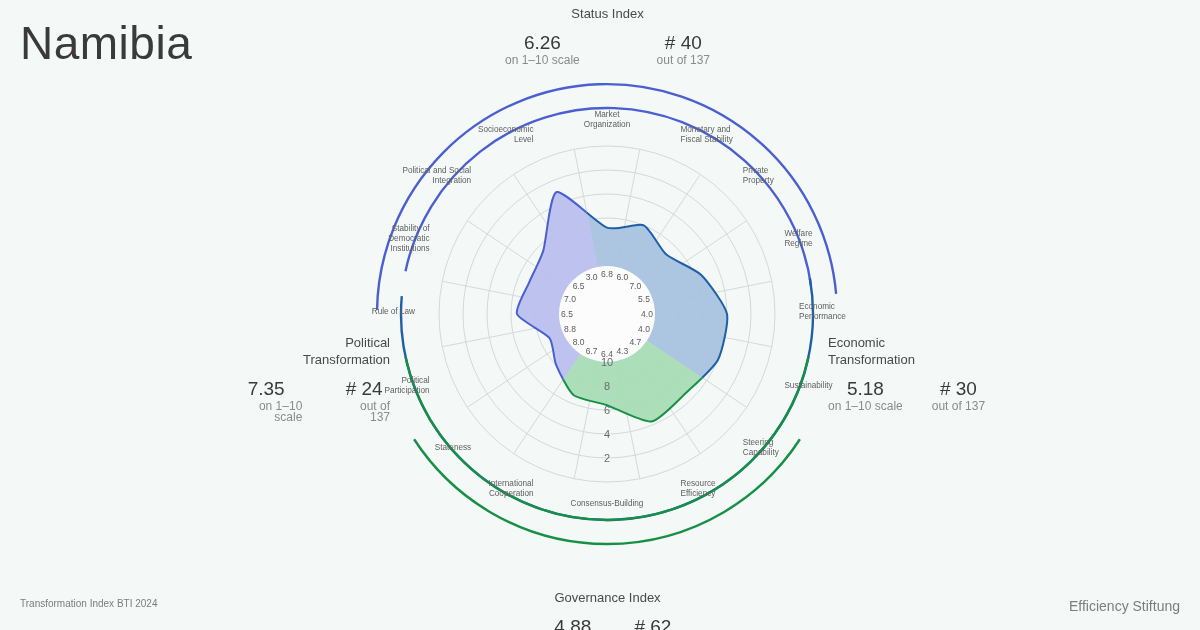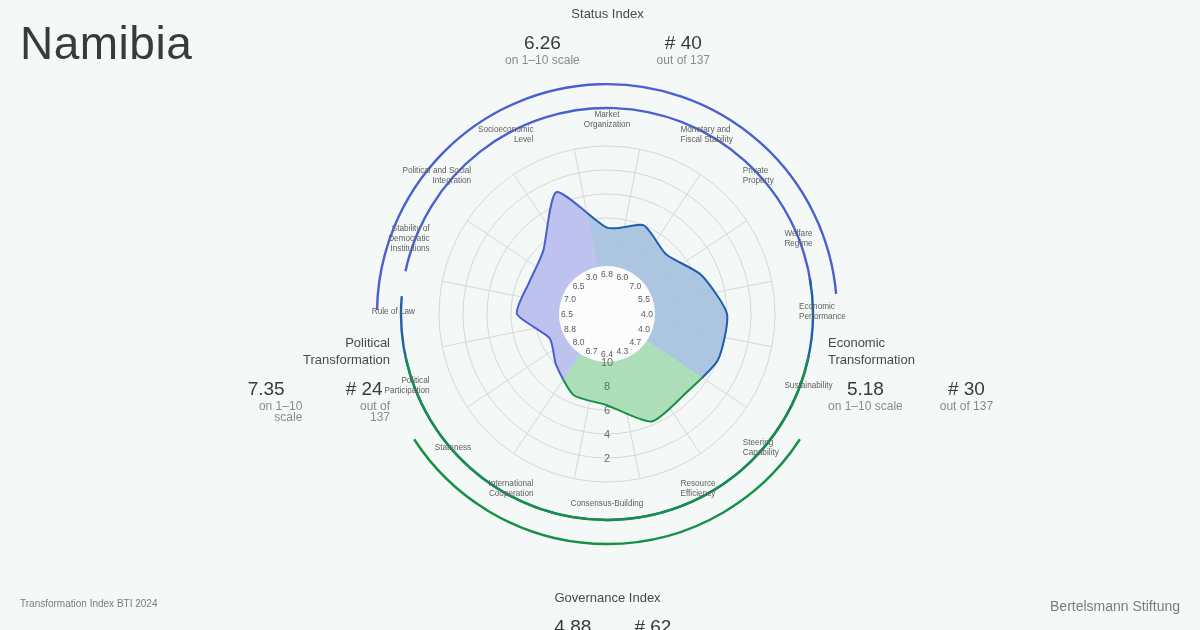--- a/index.html
+++ b/index.html
@@ -57,21 +57,21 @@
   #governance-index .idx-row { justify-content: center; gap: 16px; margin-top: 10px; }
   #governance-index .idx-col { align-items: center; }
 
   
   #political-index { left: 230px; top: 334px; width: 160px; text-align: right; }
   #political-index .idx-row { justify-content: flex-end; gap: 36px; margin-top: 10px; }
   #political-index .idx-col { align-items: center; }
 
   
   #economic-index { left: 828px; top: 334px; width: 170px; text-align: left; }
-  #economic-index .idx-row { justify-content: flex-start; gap: 37px; margin-top: 10px; }
+  #economic-index .idx-row { justify-content: flex-start; gap: 29px; margin-top: 10px; }
   #economic-index .idx-col { align-items: center; }
 
   
   #footer-left {
     position: absolute; left: 20px; top: 598px;
     font-size: 10px; color: #7d7d7d;
   }
   #footer-right {
     position: absolute; right: 20px; top: 598px;
     font-size: 14px; color: #7d7d7d;
@@ -302,15 +302,15 @@
           <text x="176.2" y="113.2" class="dim-label" text-anchor="end">Integration</text>
         </g>
         <g>
           <text x="238.5" y="61.6" class="dim-label" text-anchor="end">Socioeconomic</text>
           <text x="238.5" y="71.6" class="dim-label" text-anchor="end">Level</text>
         </g>
       </g>
   </svg>
 
   <div id="footer-left">Transformation Index BTI 2024</div>
-  <div id="footer-right">Bertelsmann Stiftung</div>
+  <div id="footer-right">Efficiency Stiftung</div>
 
 </div>
 
 </body></html>

